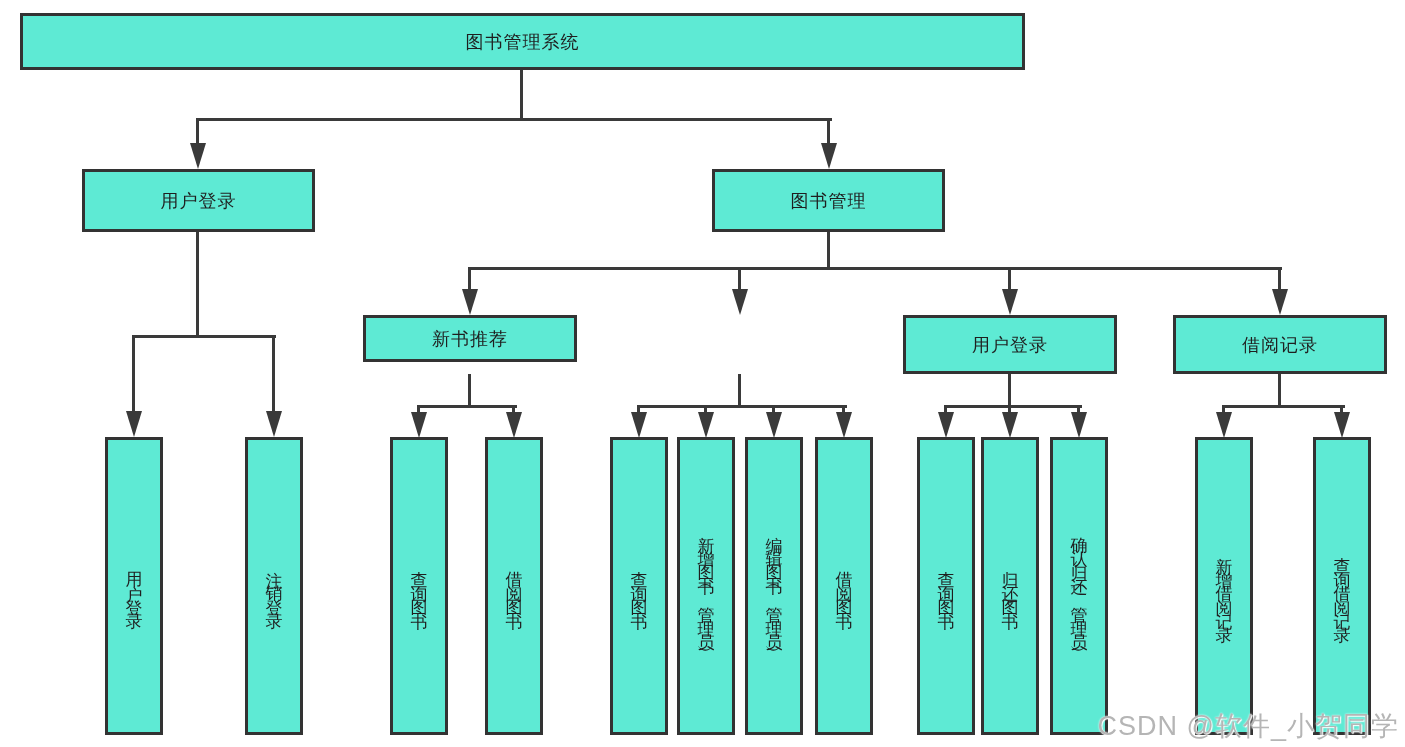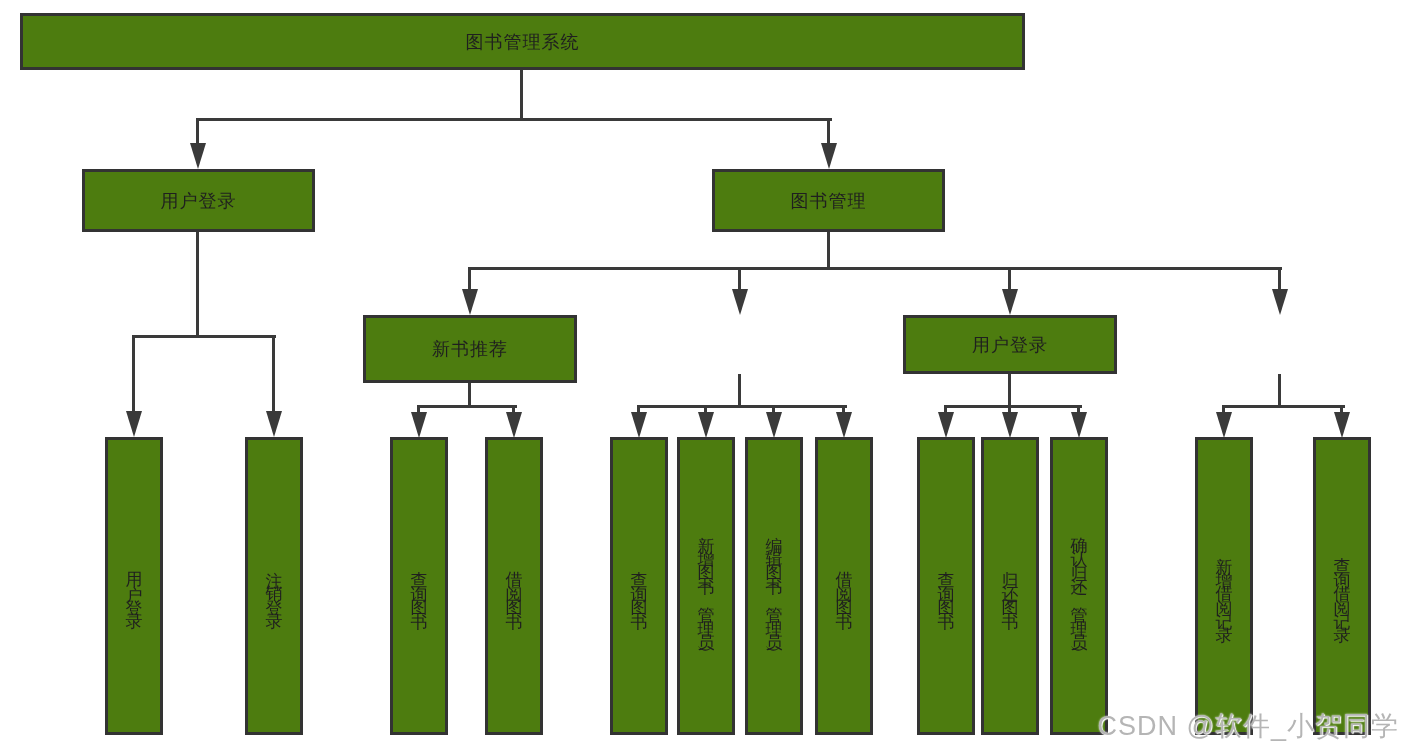--- a/index.html
+++ b/index.html
@@ -7,21 +7,21 @@
     position: relative;
     width: 1405px;
     height: 747px;
     background: var(--bg, #ffffff);
     font-family: "Liberation Sans", "DejaVu Sans", sans-serif;
     overflow: hidden;
   }
   .box {
     position: absolute;
     box-sizing: border-box;
-    background: #4d7c0f;
+    background: #5eead4;
     border: 3px solid var(--border, #333333);
     display: flex;
     align-items: center;
     justify-content: center;
     color: var(--text, #1f1f1f);
     font-size: 18px;
     letter-spacing: 1px;
     z-index: 2;
   }
   .box.vbox span {
@@ -104,25 +104,28 @@
     <div class="vl" style="left:468px; top:267px; height:24px;"></div>
     <div class="ar" style="left:462px; top:289px;"></div>
     <div class="vl" style="left:738px; top:267px; height:24px;"></div>
     <div class="ar" style="left:732px; top:289px;"></div>
     <div class="vl" style="left:1008px; top:267px; height:24px;"></div>
     <div class="ar" style="left:1002px; top:289px;"></div>
     <div class="vl" style="left:1278px; top:267px; height:24px;"></div>
     <div class="ar" style="left:1272px; top:289px;"></div>
   </div>
 
-  <div class="box" style="left:363px; top:315px; width:214px; height:68px;align-items:center;">
+  <div class="box" style="left:363px; top:315px; width:214px; height:47px;align-items:center;">
     <span>新书推荐</span>
   </div>
   <div class="box" style="left:903px; top:315px; width:214px; height:59px;">
     <span>用户登录</span>
+  </div>
+  <div class="box" style="left:1173px; top:315px; width:214px; height:59px;">
+    <span>借阅记录</span>
   </div>
 
   <div>
     <div class="vl" style="left:468px; top:374px; height:34px;"></div>
     <div class="hl" style="left:417px; top:405px; width:100px;"></div>
     <div class="vl" style="left:417px; top:405px; height:9px;"></div>
     <div class="ar" style="left:411px; top:412px;"></div>
     <div class="vl" style="left:512px; top:405px; height:9px;"></div>
     <div class="ar" style="left:506px; top:412px;"></div>
   </div>

